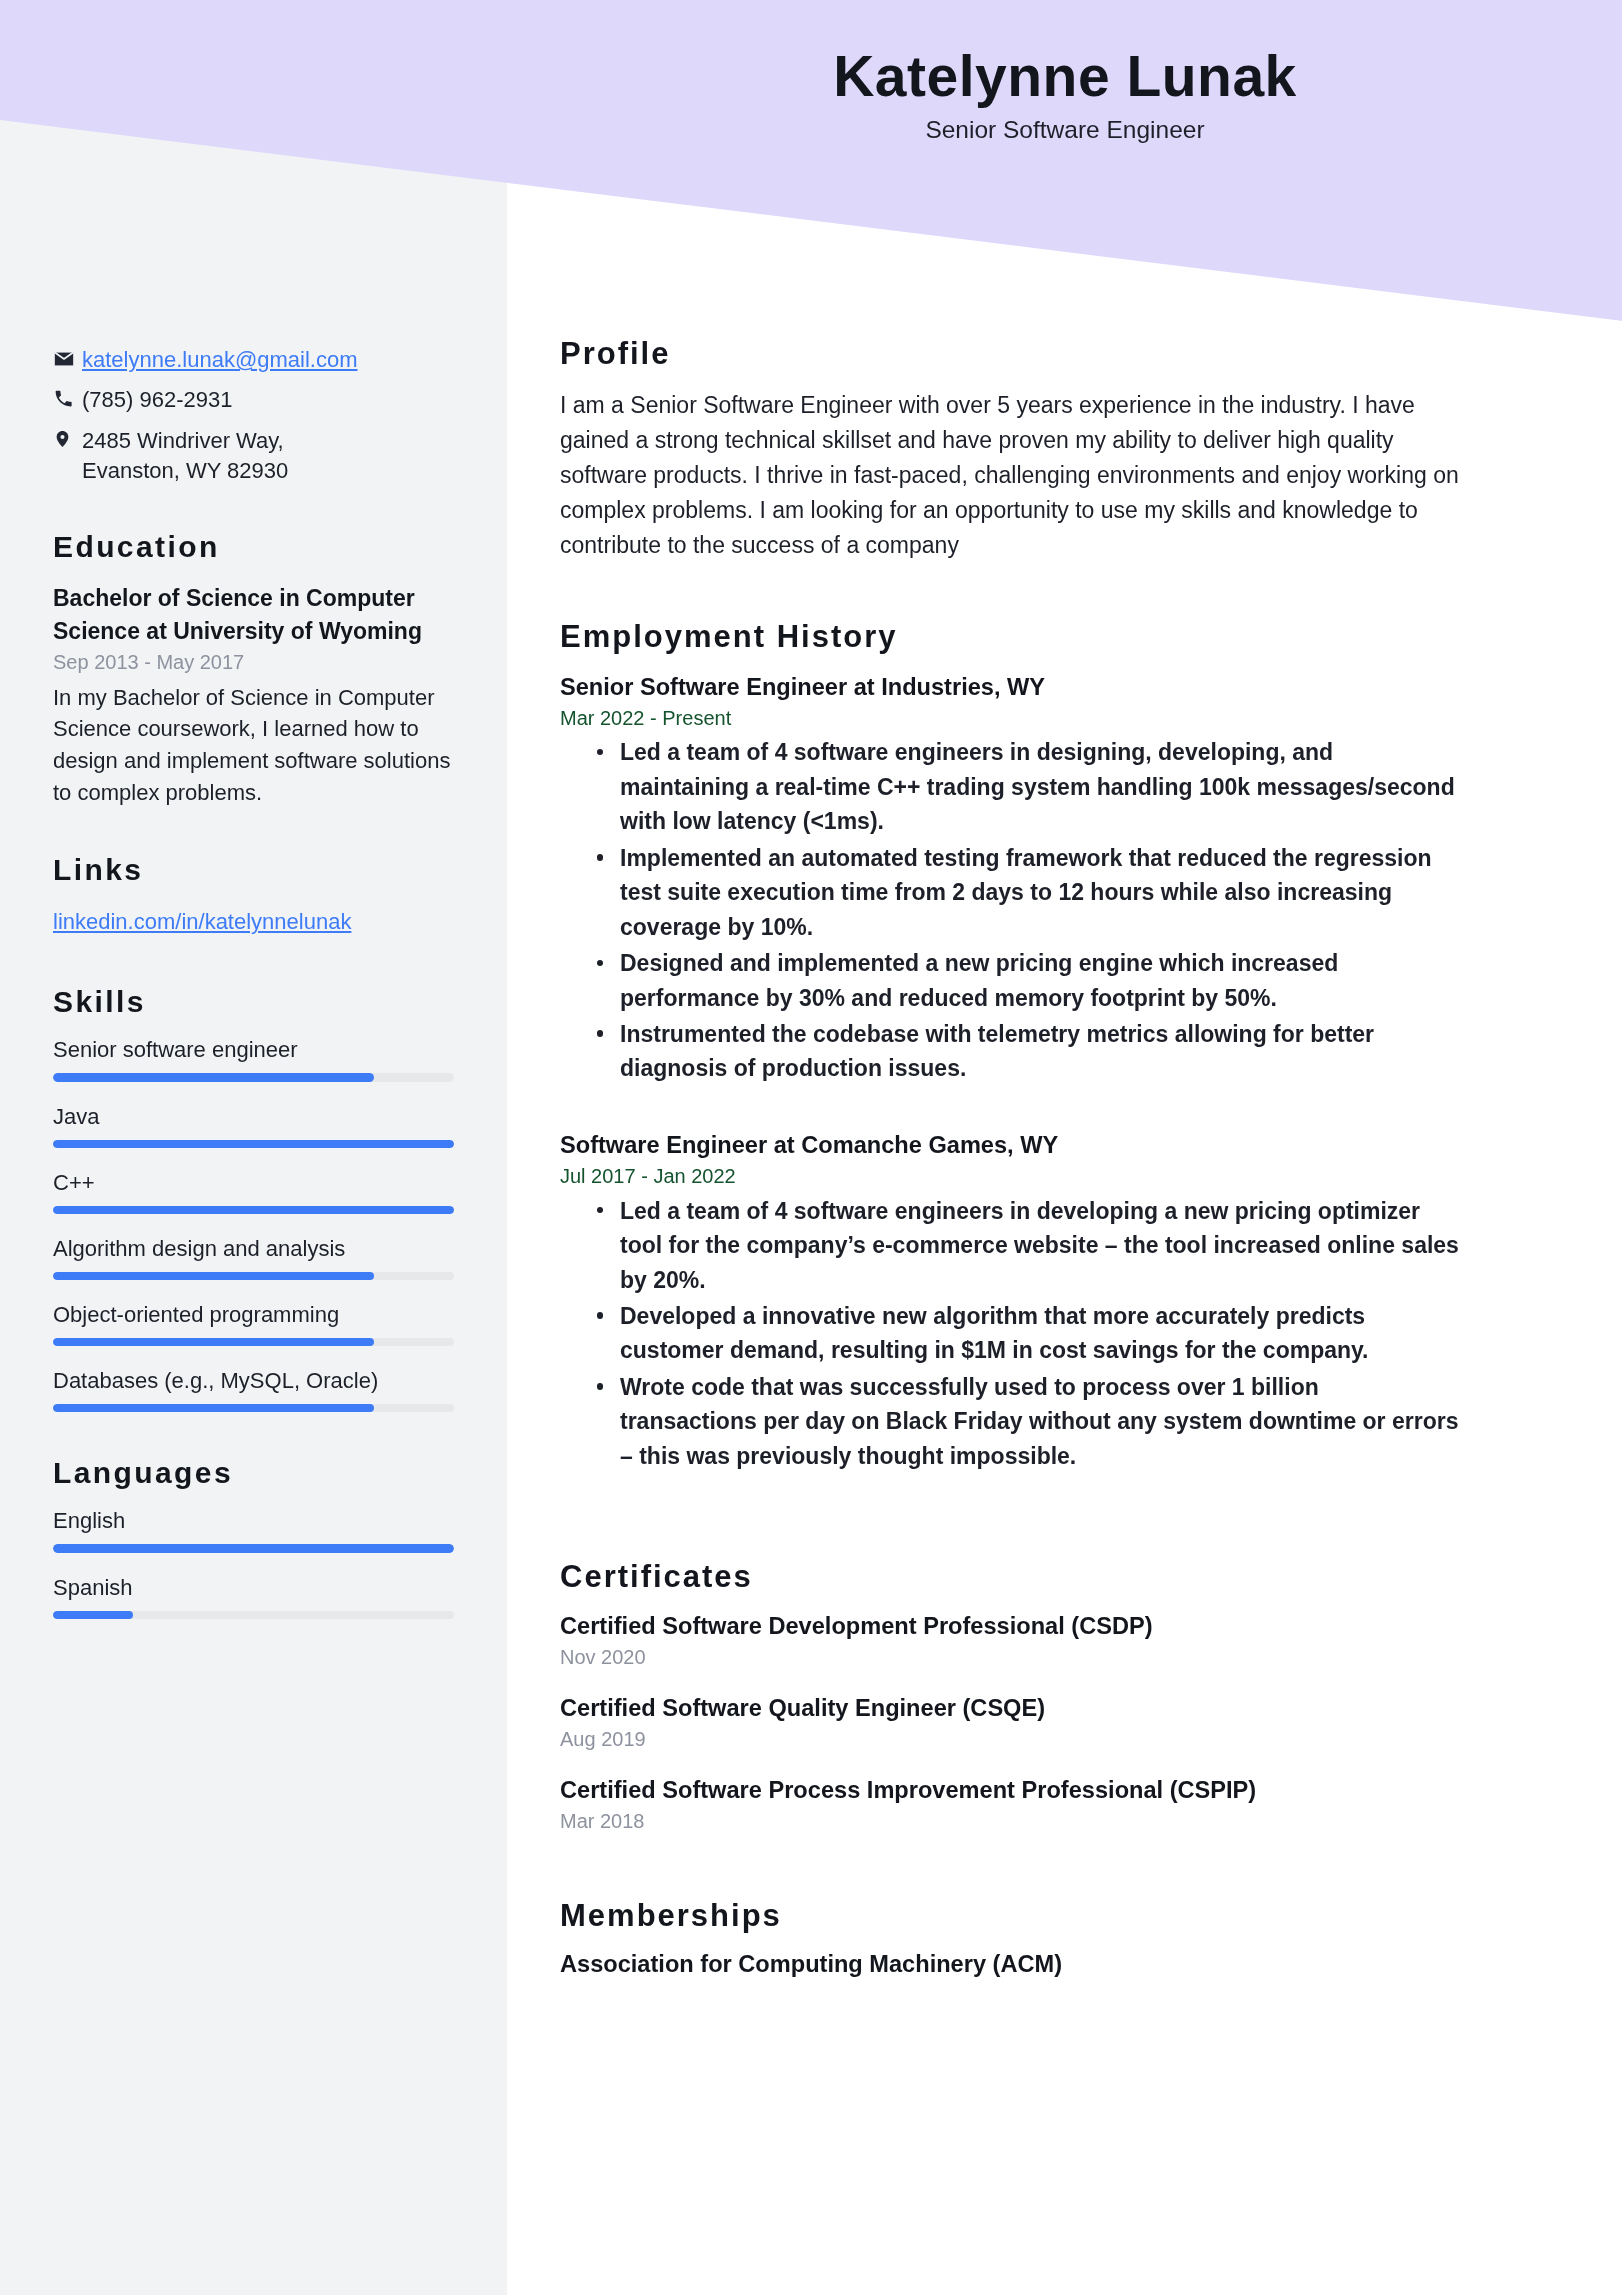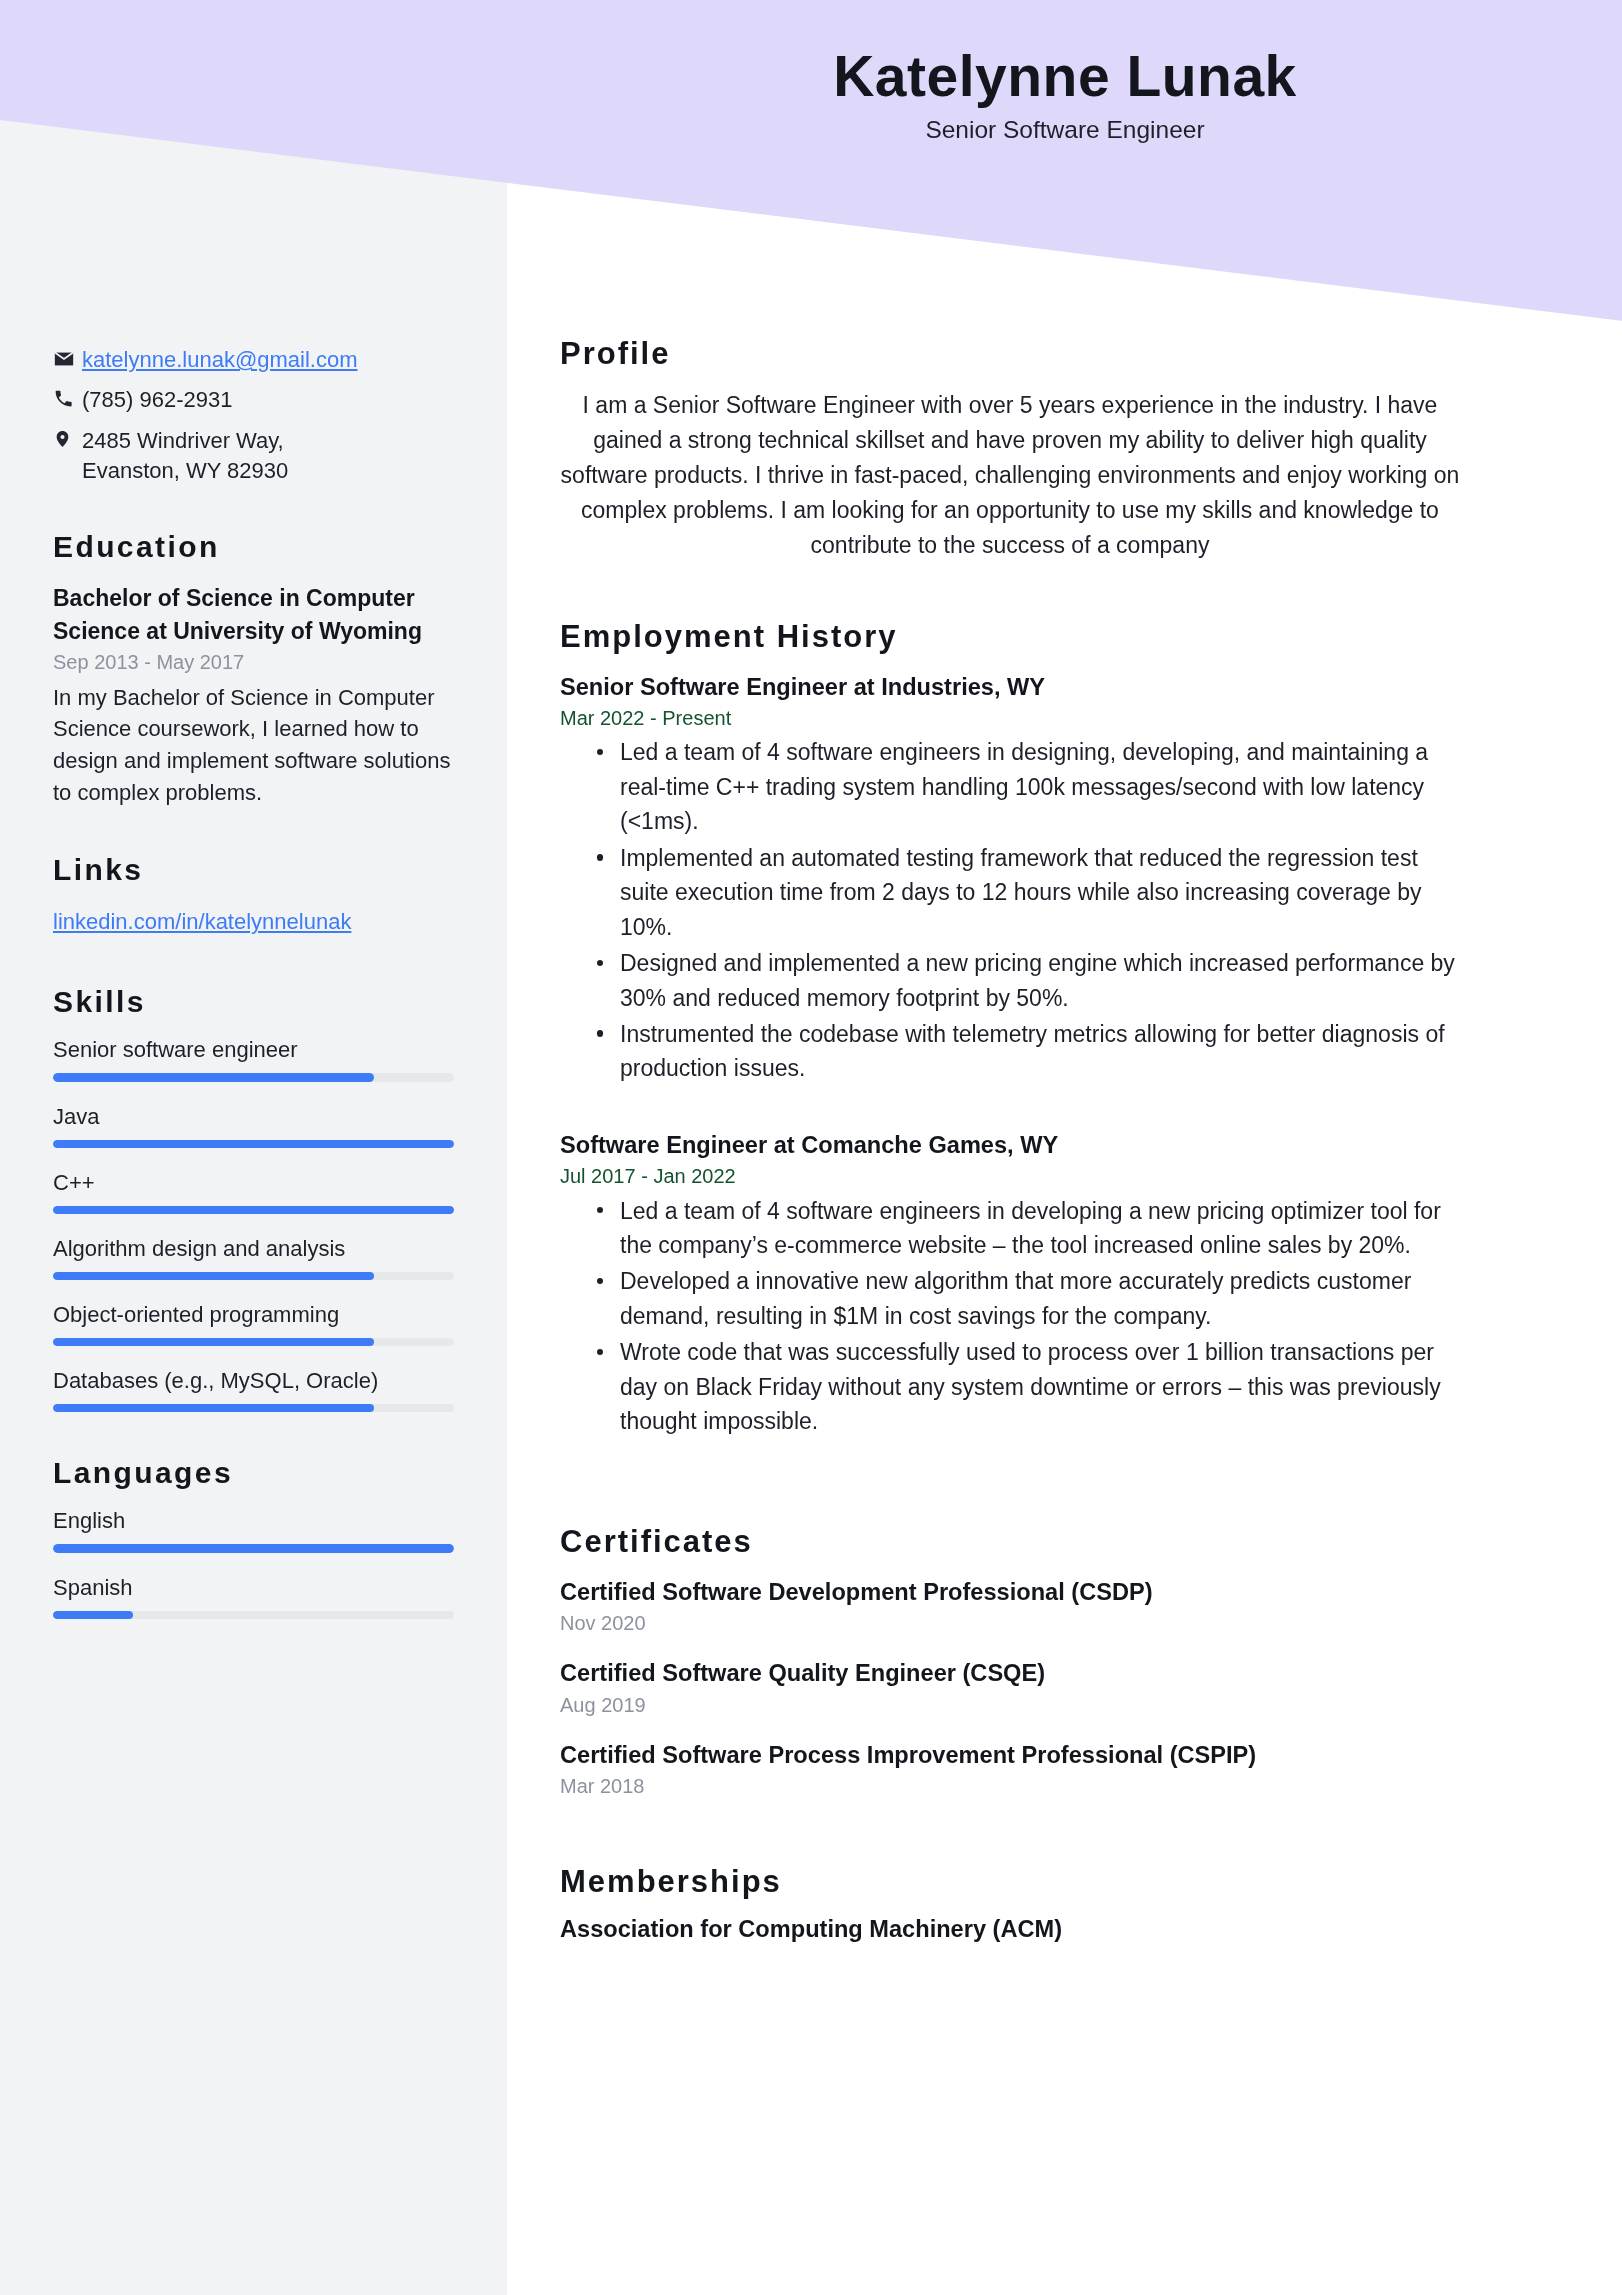--- a/index.html
+++ b/index.html
@@ -173,21 +173,20 @@
     letter-spacing: 2px;
     margin-bottom: 16.4px;
     font-stretch: condensed;
   }
 
   .profile-text {
     font-size: 23px;
     color: #1d2029;
     line-height: 1.52;
     margin-bottom: 56px;
-    text-align: center;
   }
 
   .job-block { margin-bottom: 12.7px; }
   .job-title {
     font-size: 23.6px;
     font-weight: 700;
     color: #14161d;
     line-height: 1.35;
   }
   .job-dates {
@@ -201,20 +200,21 @@
     margin: 0;
     padding: 0 0 0 33px;
   }
   ul.bullets li {
     position: relative;
     font-size: 23px;
     color: #1d2029;
     line-height: 1.5;
     padding-left: 27px;
     margin-bottom: 1.8px;
+    font-weight: bold;
   }
   ul.bullets li::before {
     content: "";
     position: absolute;
     left: 3.6px;
     top: 13.6px;
     width: 6.4px;
     height: 6.4px;
     border-radius: 50%;
     background: #1d2029;

